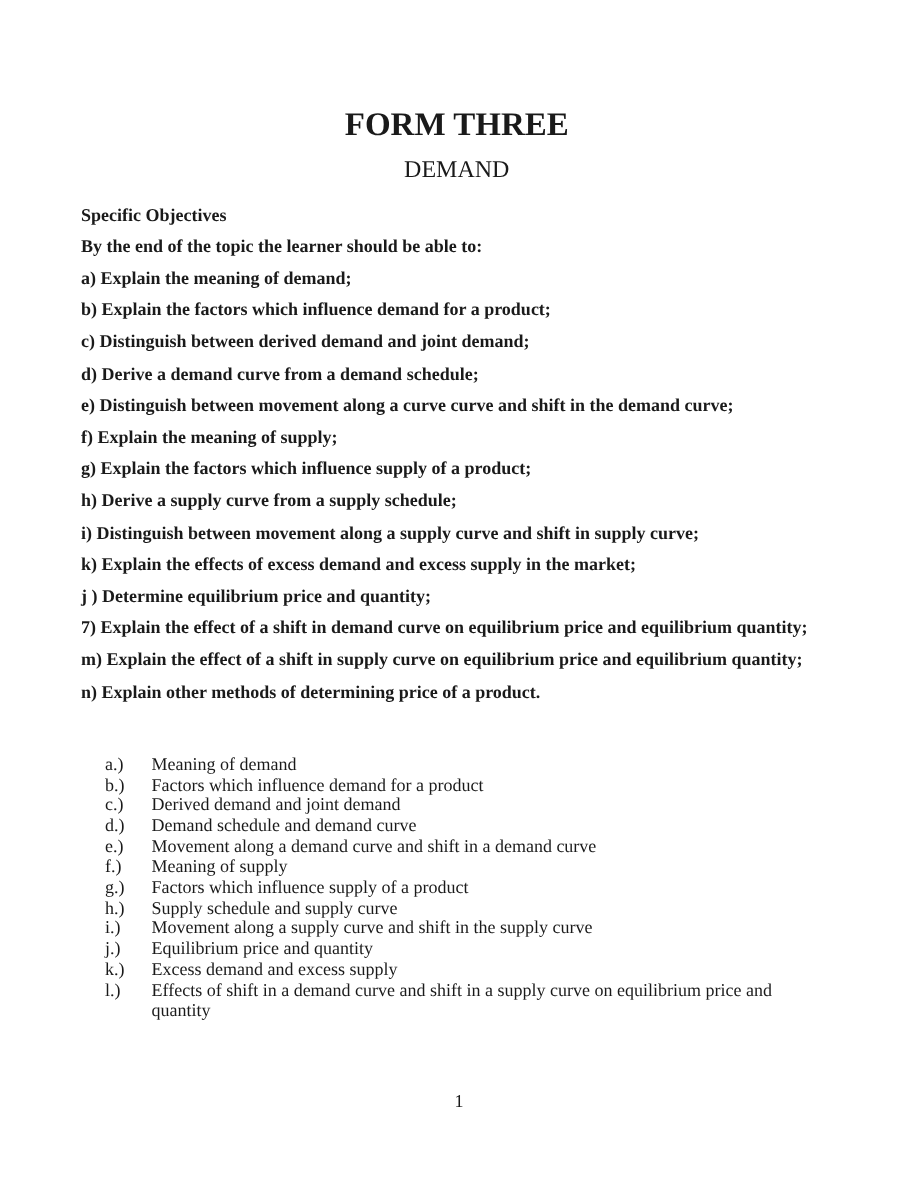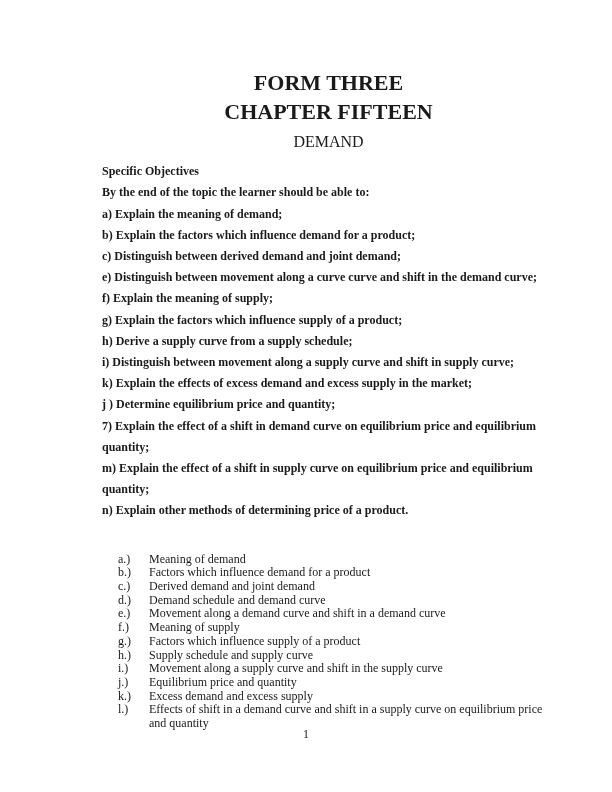--- a/index.html
+++ b/index.html
@@ -11,21 +11,21 @@
     position: relative;
     width: 612px;
     height: 792px;
     background: #ffffff;
     color: #1a1a1a;
     font-family: "Liberation Serif", "DejaVu Serif", serif;
     overflow: hidden;
     box-sizing: border-box;
   }
   .doc {
-    padding: 69px 57px 0 102px;
+    padding: 69px 57px 0 54px;
   }
   .title-line {
     font-size: 22px;
     font-weight: bold;
     text-align: center;
     line-height: 28.6px;
     margin: 0;
   }
   .subtitle {
     font-size: 16px;
@@ -74,34 +74,34 @@
     line-height: 14px;
   }
 </style>
 </head>
 <body>
 
 <div class="page">
   <div class="doc">
 
     <h1 class="title-line">FORM THREE</h1>
-    <h1 class="title-line">CHAPTER FIFTEEN</h1>
     <h2 class="subtitle">DEMAND</h2>
 
     <section class="objectives">
       <p>Specific Objectives</p>
       <p>By the end of the topic the learner should be able to:</p>
       <div>
 
           <p>a) Explain the meaning of demand;</p>
 
           <p>b) Explain the factors which influence demand for a product;</p>
 
           <p>c) Distinguish between derived demand and joint demand;</p>
 
+          <p>d) Derive a demand curve from a demand schedule;</p>
 
           <p>e) Distinguish between movement along a curve curve and shift in the demand curve;</p>
 
           <p>f) Explain the meaning of supply;</p>
 
           <p>g) Explain the factors which influence supply of a product;</p>
 
           <p>h) Derive a supply curve from a supply schedule;</p>
 
           <p>i) Distinguish between movement along a supply curve and shift in supply curve;</p>

